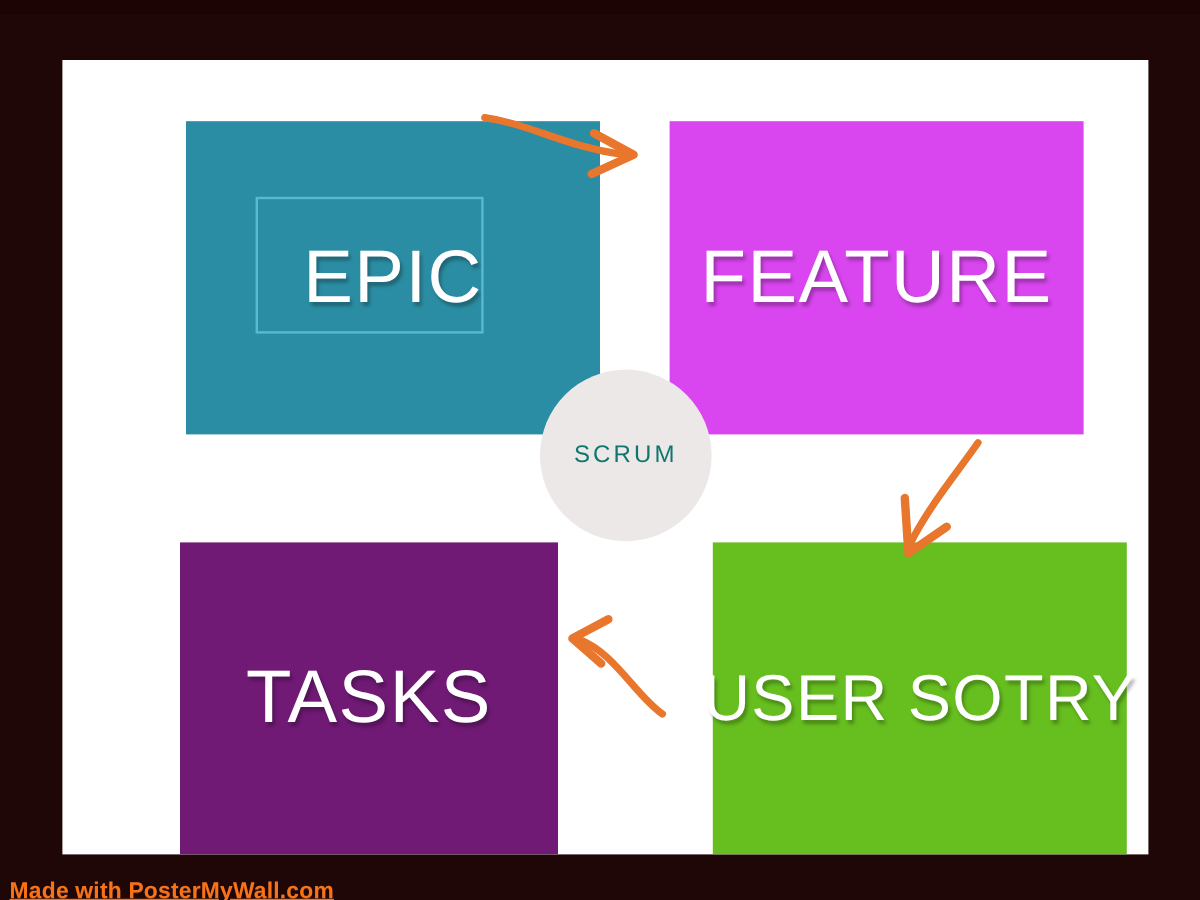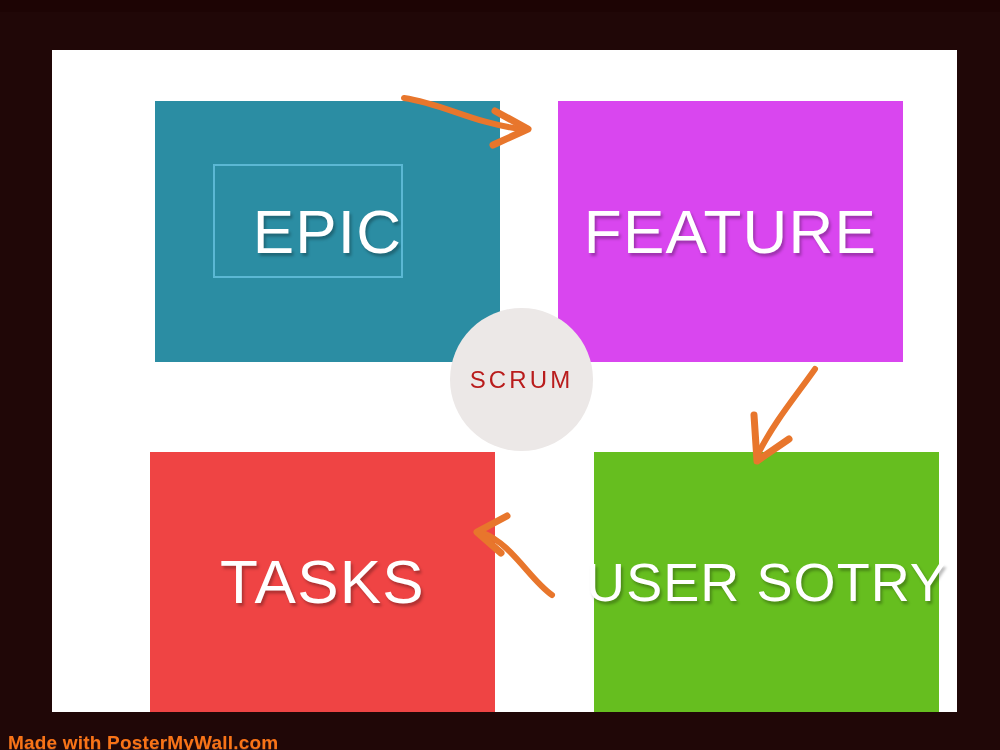--- a/index.html
+++ b/index.html
@@ -77,23 +77,23 @@
     top: 51px;
     width: 345px;
     height: 261px;
     background: #d946ef;
   }
   #block-feature .block-label { font-size: 62px; }
 
   #block-tasks {
     left: 98px;
     top: 402px;    
-    width: 345px;
+    width: 315px;
     height: 260px;
-    background: #ef4444;
+    background: #701a75;
   }
   #block-tasks .block-label { font-size: 62px; }
 
   #block-userstory {
     left: 506px;
     top: 402px;
     width: 345px;
     height: 260px;
     background: #66be1f;
     margin-left: 36px;
@@ -107,22 +107,22 @@
     top: 258px;    
     width: 143px;
     height: 143px;
     border-radius: 50%;
     background: #ece8e7;
     display: flex;
     align-items: center;
     justify-content: center;
   }
   #scrum-label {
-    color: #b91c1c;
-    font-size: 24px;
+    color: #0f766e;
+    font-size: 20px;
     font-family: "Liberation Sans", sans-serif;
     font-weight: 400;
     letter-spacing: 0.13em;
   }
 
   
   #arrows {
     position: absolute;
     left: 0; top: 0;
     width: 905px;

